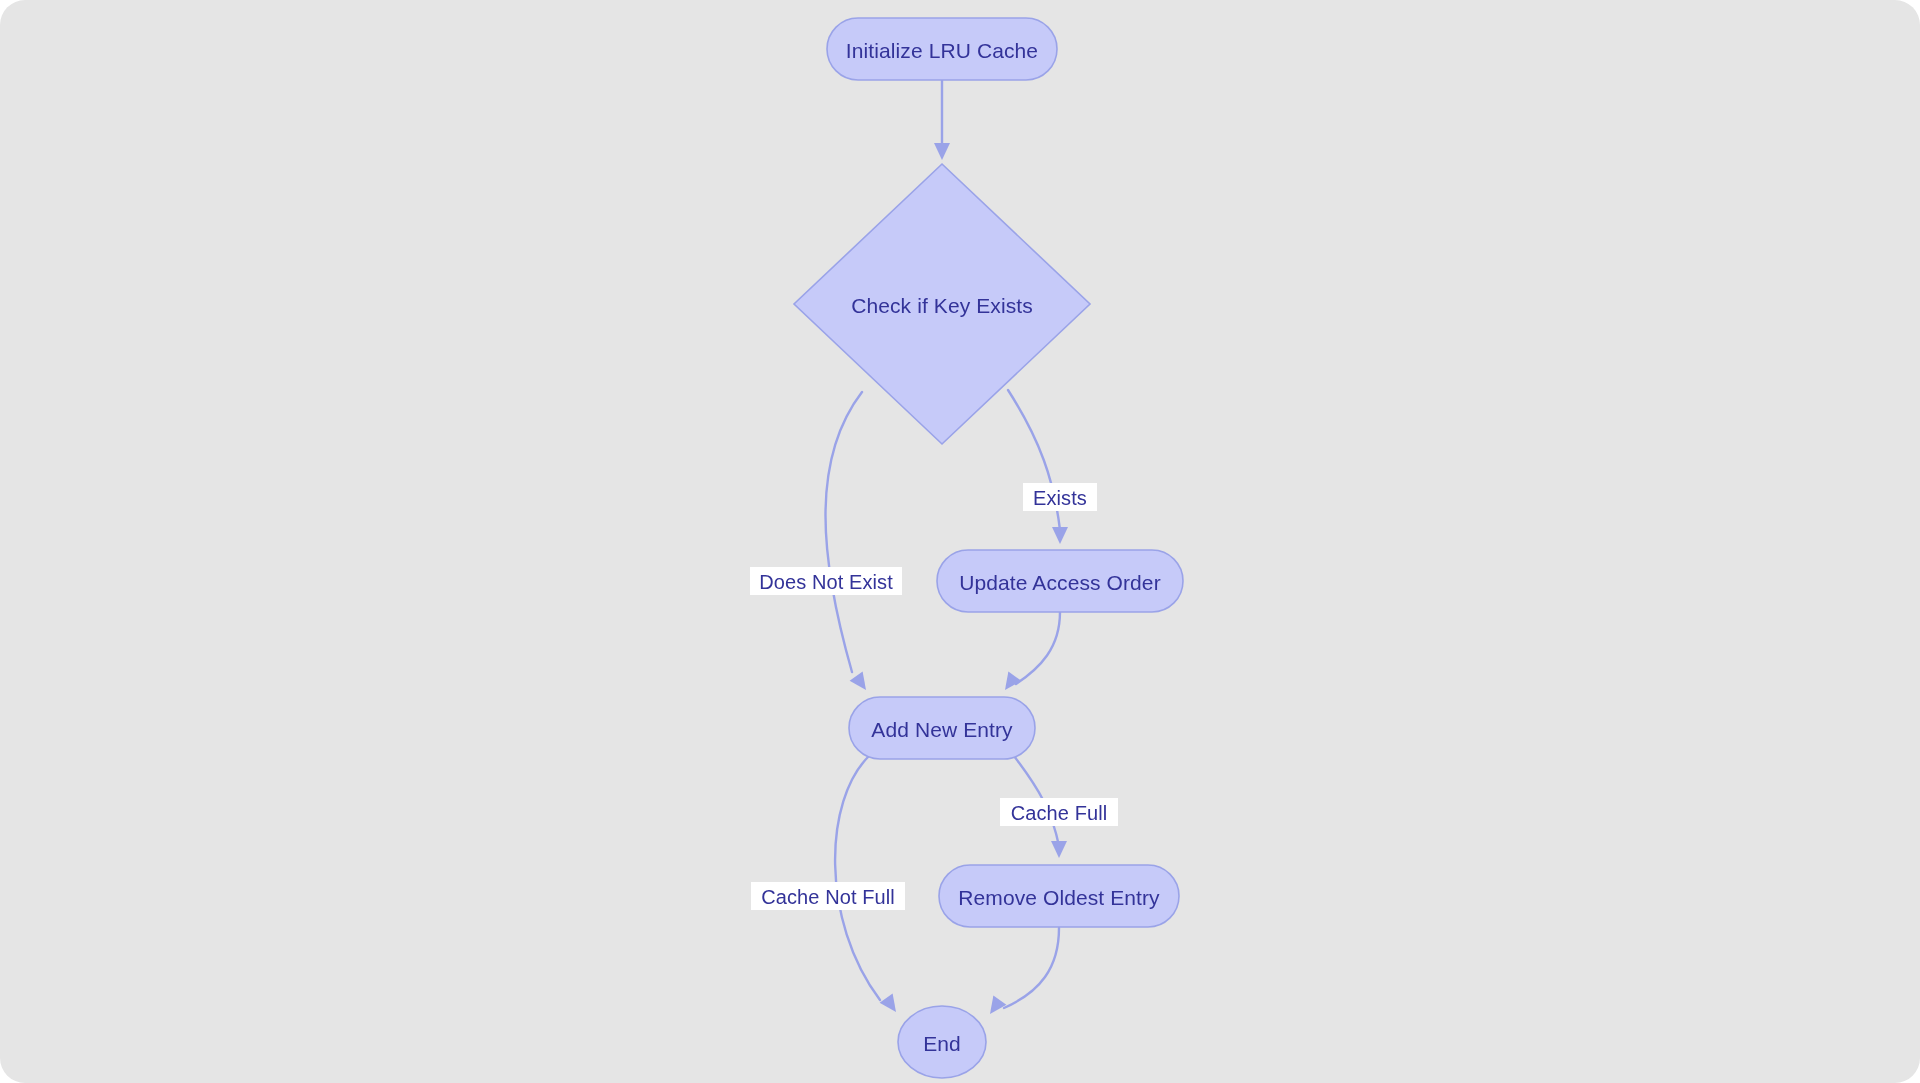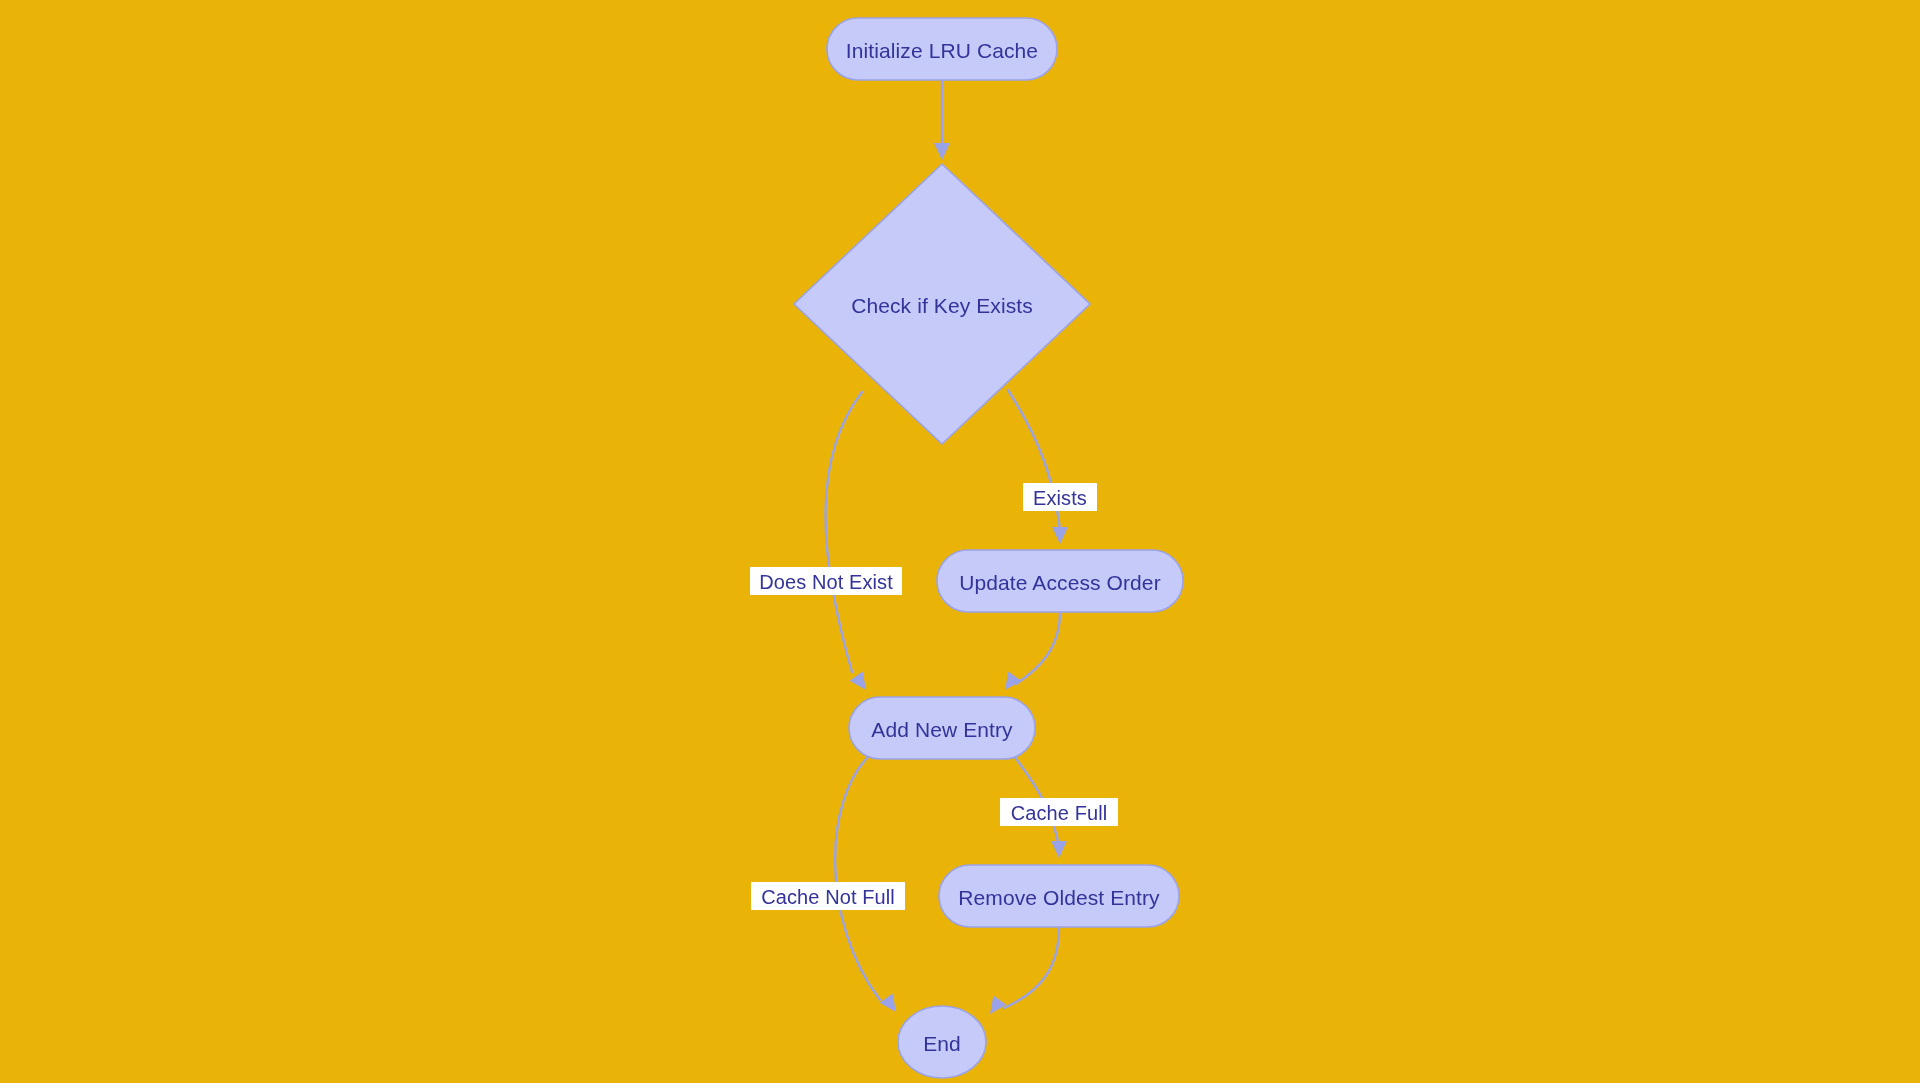--- a/index.html
+++ b/index.html
@@ -11,21 +11,22 @@
   body {
     width: 1920px;
     height: 1083px;
     overflow: hidden;
     font-family: "Liberation Sans", sans-serif;
   }
   #flow-root {
     position: relative;
     width: 1920px;
     height: 1083px;
-    background: #eab308;
+    background: #e5e5e5;
+    border-radius: 25px;
   }
   svg#flow-svg {
     position: absolute;
     left: 0;
     top: 0;
     width: 1920px;
     height: 1083px;
     display: block;
   }
   .node-shape {

